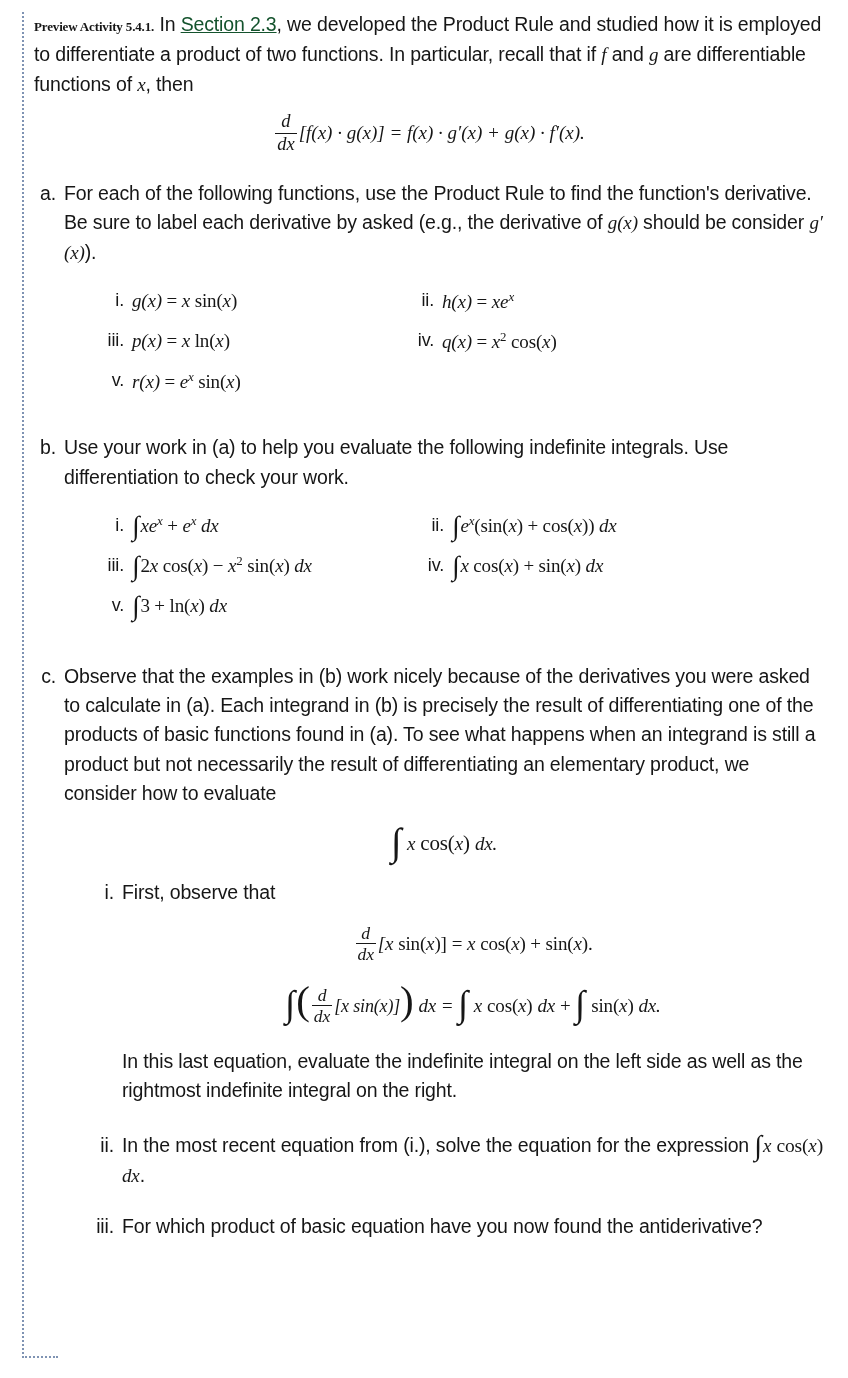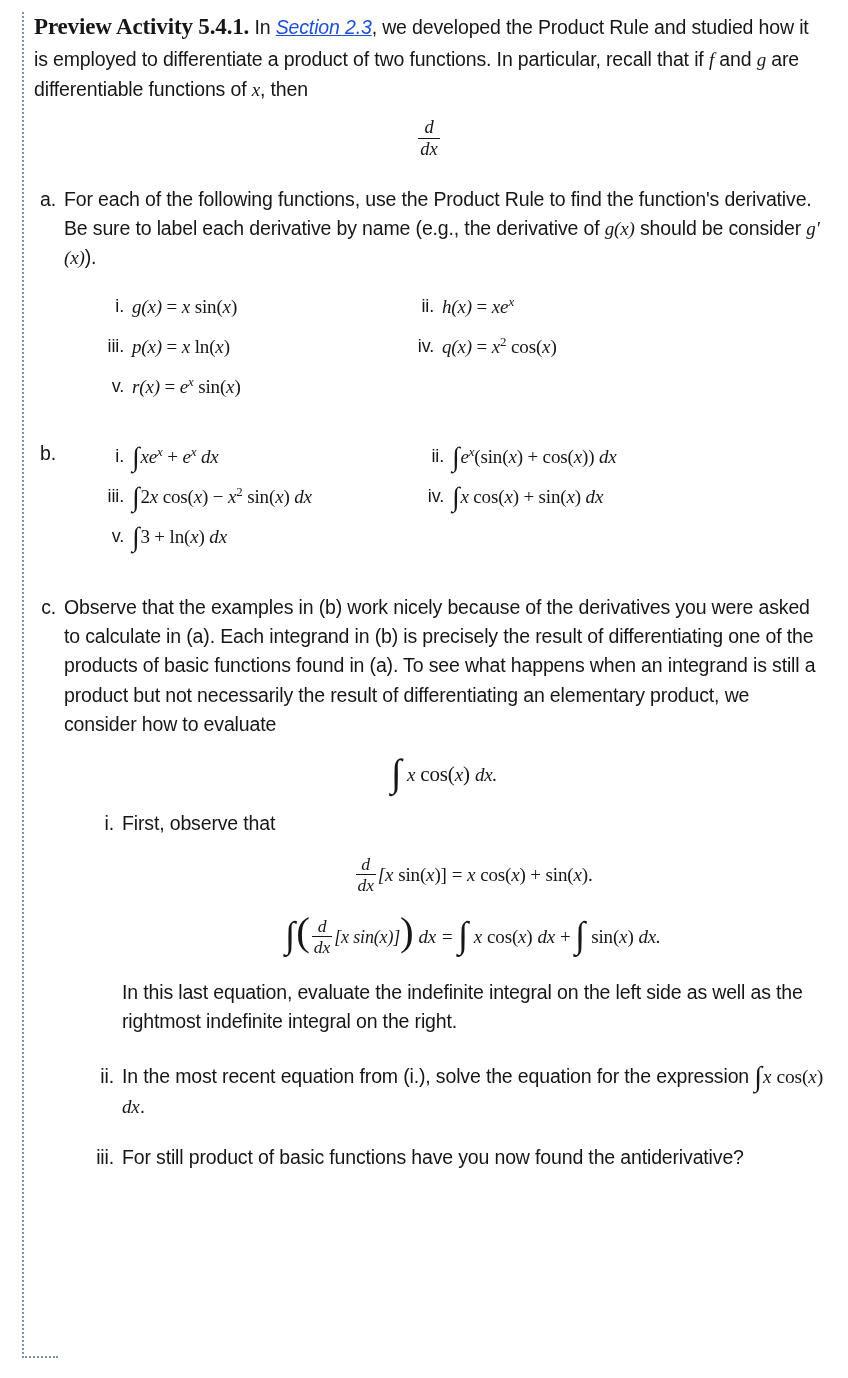--- a/index.html
+++ b/index.html
@@ -44,25 +44,24 @@
 
   .lead {
     font-size: 19.5px;
     line-height: 1.52;
     letter-spacing: -0.15px;
     margin-bottom: 4px;
   }
   .lead-title {
     font-family: "Liberation Serif", serif;
     font-weight: bold;
-    font-size: 23px;
+    font-size: 13px;
   }
   .xref {
-    color: #1d4ed8;
-    font-style: italic;
+    color: #14532d;
   }
 
   
   .m {
     font-family: "Liberation Serif", serif;
     font-style: italic;
     font-size: 19px;
   }
   .mr { font-style: normal; }
   .sup { font-size: 0.68em; vertical-align: super; font-style: italic; }
@@ -209,28 +208,28 @@
   <div class="content">
 
     <div class="lead">
       <span class="lead-title">Preview Activity 5.4.1.</span><span> In </span><a class="xref" href="#">Section 2.3</a><span>, we developed the Product Rule and studied how it is employed to differentiate a product of two functions. In particular, recall that if </span><span class="m">f</span><span> and </span><span class="m">g</span><span> are differentiable functions of </span><span class="m">x</span><span>, then</span>
     </div>
 
     <div class="display-eq">
       <span class="frac">
         <span class="num">d</span>
         <span class="den">dx</span>
-      </span>
+      </span><span class="m">[f(x) · g(x)] = f(x) · g′(x) + g(x) · f′(x).</span>
     </div>
 
     <ul class="olist">
 
       <li>
         <span class="marker">a.</span>
-        <span>For each of the following functions, use the Product Rule to find the function's derivative. Be sure to label each derivative by name (e.g., the derivative of </span><span class="m">g(x)</span><span> should be consider </span><span class="m">g′(x)</span><span>).</span>
+        <span>For each of the following functions, use the Product Rule to find the function's derivative. Be sure to label each derivative by asked (e.g., the derivative of </span><span class="m">g(x)</span><span> should be consider </span><span class="m">g′(x)</span><span>).</span>
 
         <div class="romangrid">
           <div class="ritem">
             <span class="rmark">i.</span>
             <span class="rbody"><span class="m">g(x)</span> <span class="mr">=</span> <span class="m">x</span>&nbsp;<span class="mr">sin(</span><span class="m">x</span><span class="mr">)</span></span>
           </div>
           <div class="ritem">
             <span class="rmark">ii.</span>
             <span class="rbody"><span class="m">h(x)</span> <span class="mr">=</span> <span class="m">xe</span><span class="sup">x</span></span>
           </div>
@@ -245,20 +244,21 @@
           <div class="ritem">
             <span class="rmark">v.</span>
             <span class="rbody"><span class="m">r(x)</span> <span class="mr">=</span> <span class="m">e</span><span class="sup">x</span>&nbsp;<span class="mr">sin(</span><span class="m">x</span><span class="mr">)</span></span>
           </div>
           <div></div>
         </div>
       </li>
 
       <li style="margin-top:30px;">
         <span class="marker">b.</span>
+        <span>Use your work in (a) to help you evaluate the following indefinite integrals. Use differentiation to check your work.</span>
 
         <div class="romangrid wide">
           <div class="ritem">
             <span class="rmark">i.</span>
             <span class="rbody"><span class="intsym-sm">∫</span><span class="m">xe</span><span class="sup">x</span> <span class="mr">+</span> <span class="m">e</span><span class="sup">x</span> <span class="m">dx</span></span>
           </div>
           <div class="ritem">
             <span class="rmark">ii.</span>
             <span class="rbody"><span class="intsym-sm">∫</span><span class="m">e</span><span class="sup">x</span><span class="mr">(sin(</span><span class="m">x</span><span class="mr">) + cos(</span><span class="m">x</span><span class="mr">))</span> <span class="m">dx</span></span>
           </div>
@@ -311,21 +311,21 @@
             <div class="subpara">In this last equation, evaluate the indefinite integral on the left side as well as the rightmost indefinite integral on the right.</div>
           </li>
 
           <li style="margin-top:26px;">
             <span class="smark">ii.</span>
             <span>In the most recent equation from (i.), solve the equation for the expression </span><span class="rbody"><span class="intsym-sm">∫</span><span class="m">x</span>&nbsp;<span class="mr" style="font-family:'Liberation Serif',serif;">cos(</span><span class="m">x</span><span class="mr" style="font-family:'Liberation Serif',serif;">)</span> <span class="m">dx</span></span><span>.</span>
           </li>
 
           <li style="margin-top:22px;">
             <span class="smark">iii.</span>
-            <span>For still product of basic functions have you now found the antiderivative?</span>
+            <span>For which product of basic equation have you now found the antiderivative?</span>
           </li>
 
         </ul>
       </li>
     </ul>
 
   </div>
 </div>
 
 </body></html>

